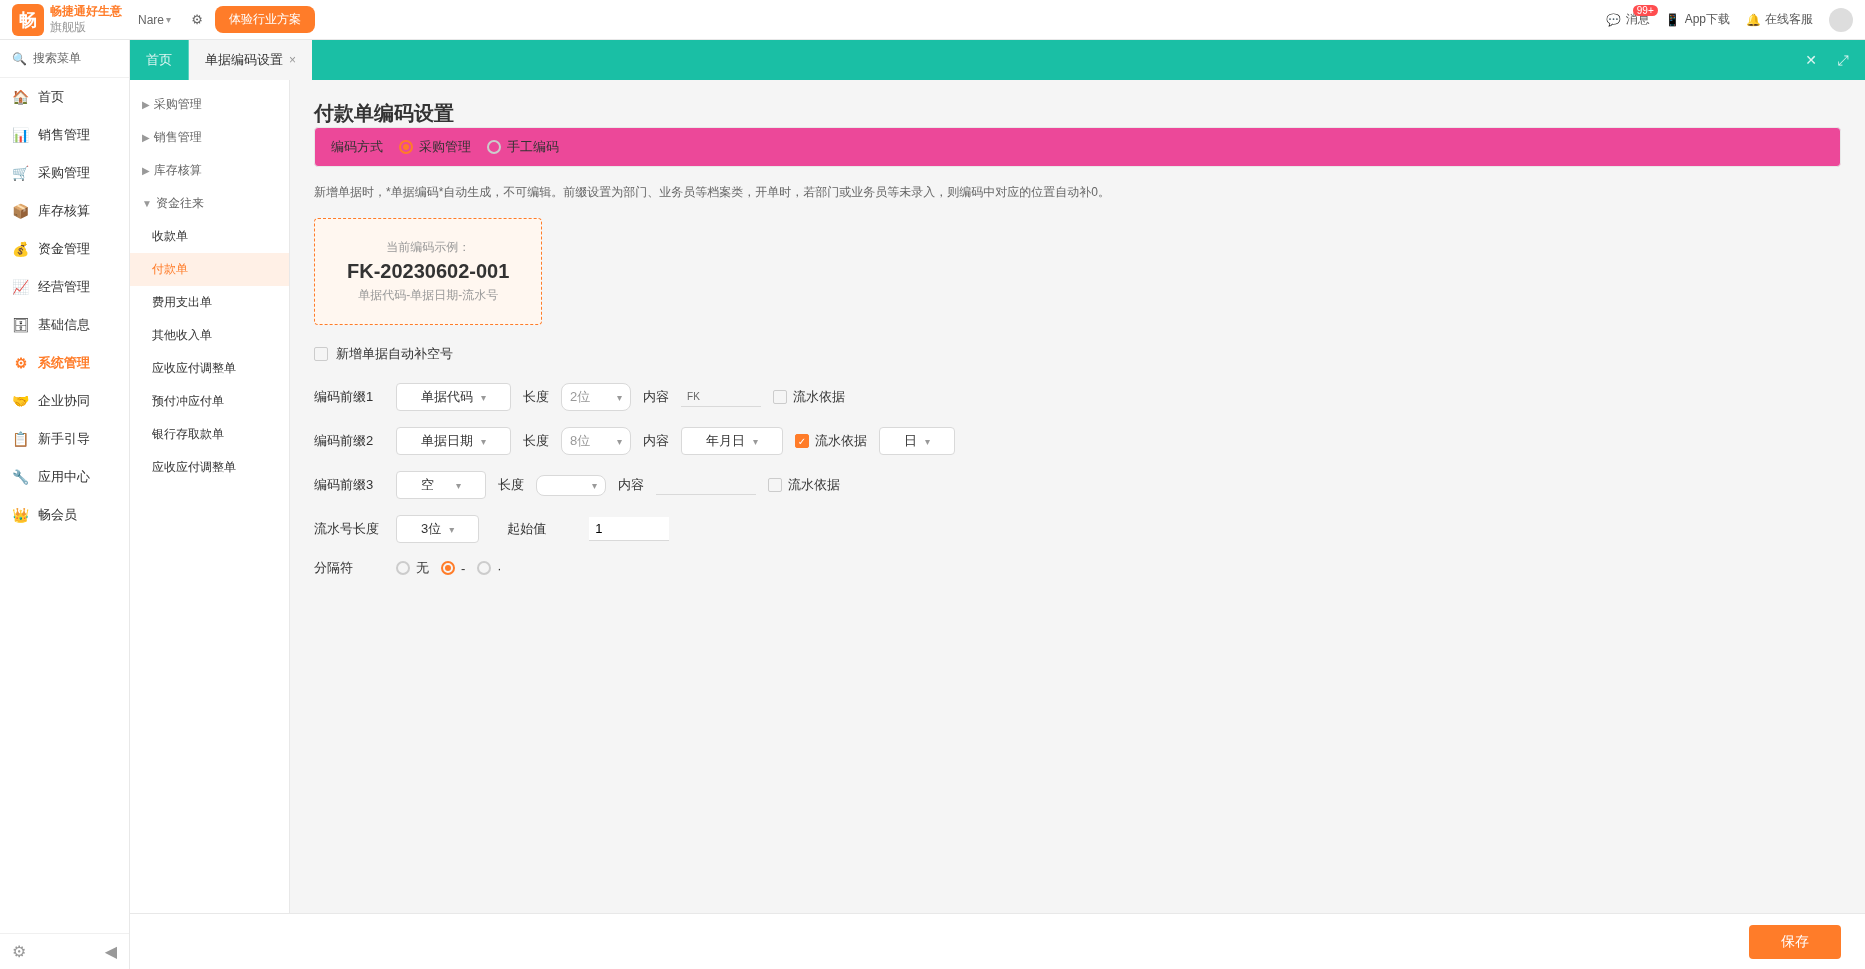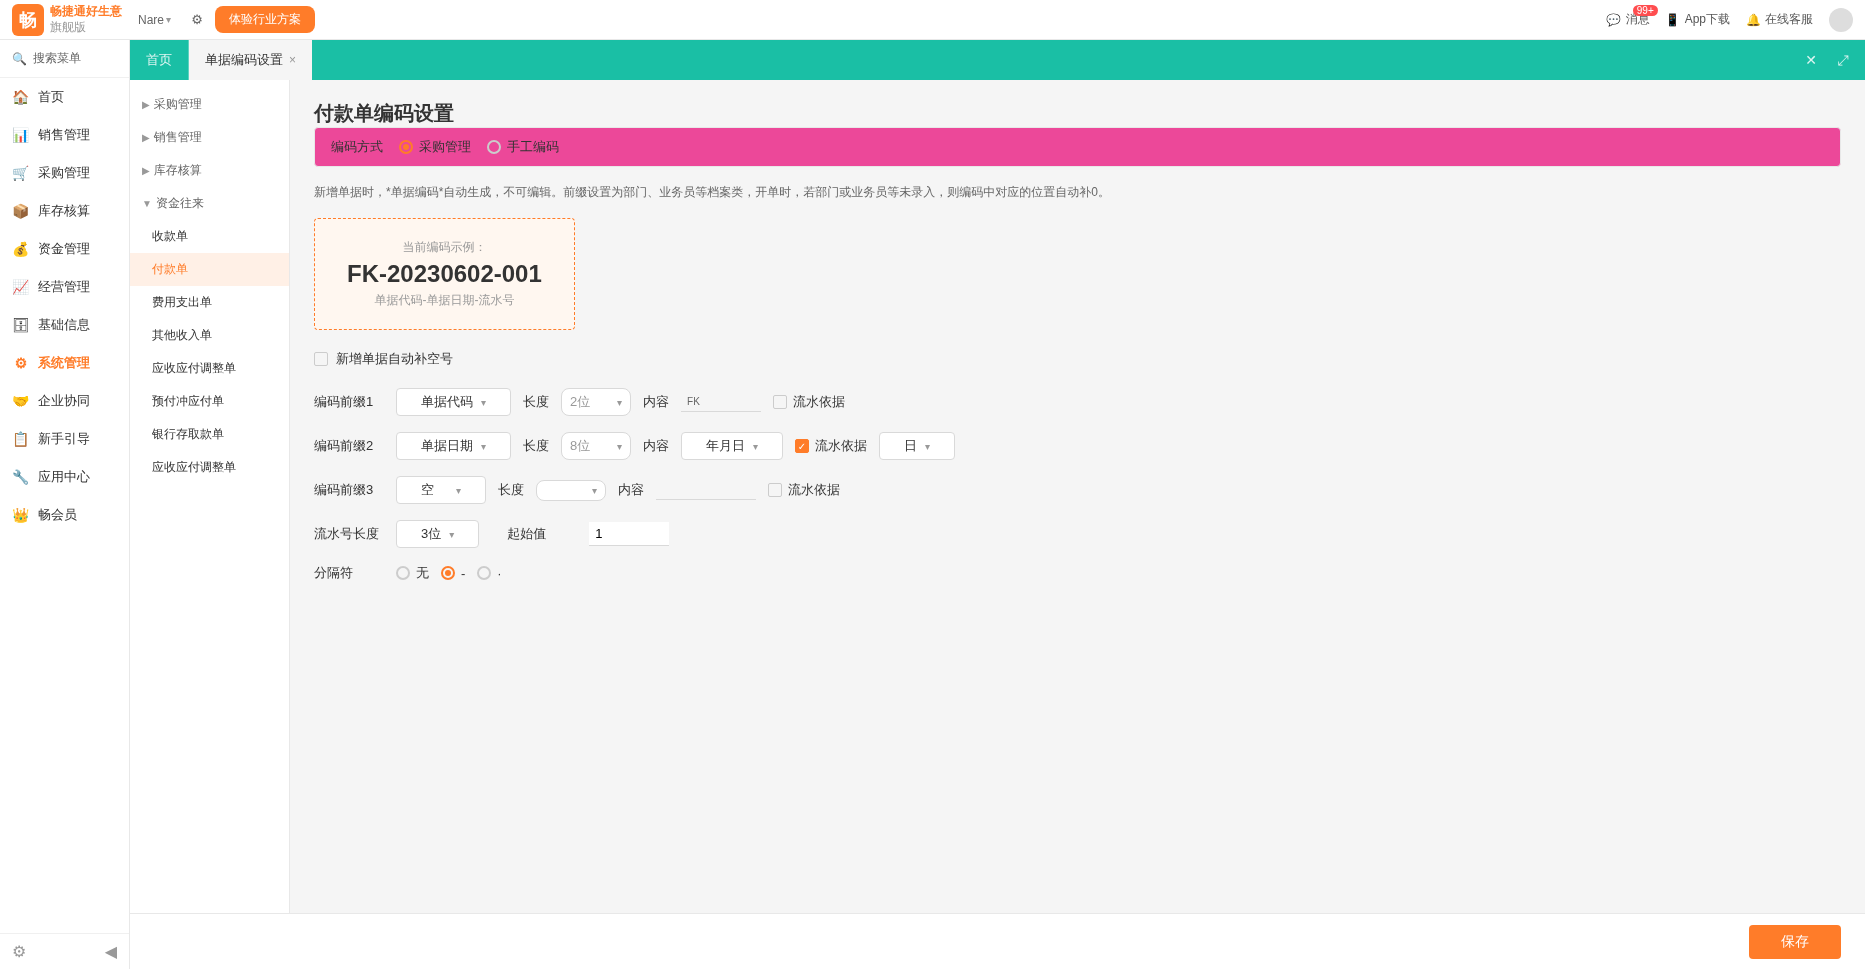--- a/index.html
+++ b/index.html
@@ -67,21 +67,21 @@
     .radio-circle { width: 14px; height: 14px; border-radius: 50%; border: 2px solid #ccc; display: flex; align-items: center; justify-content: center; }
     .radio-circle.checked { border-color: #ff7c29; }
     .radio-circle.checked::after { content: ''; width: 6px; height: 6px; background: #ff7c29; border-radius: 50%; }
 
     
     .info-text { font-size: 12px; color: #666; margin-bottom: 16px; line-height: 1.6; }
 
     
     .example-box { background: #fff7f0; border: 1px dashed #ff7c29; border-radius: 4px; padding: 20px 32px; display: inline-flex; flex-direction: column; align-items: center; margin-bottom: 20px; }
     .example-label { font-size: 12px; color: #999; margin-bottom: 4px; }
-    .example-code { font-size: 24px; font-weight: bold; color: #333; }
+    .example-code { font-size: 20px; font-weight: bold; color: #333; }
     .example-desc { font-size: 12px; color: #999; margin-top: 4px; }
 
     
     .autofill-row { display: flex; align-items: center; gap: 8px; margin-bottom: 20px; font-size: 13px; color: #333; }
     .checkbox-box { width: 14px; height: 14px; border: 1px solid #ccc; border-radius: 2px; display: flex; align-items: center; justify-content: center; cursor: pointer; }
     .checkbox-box.checked { background: #ff7c29; border-color: #ff7c29; color: white; font-size: 10px; }
 
     
     .form-row { display: flex; align-items: center; gap: 12px; margin-bottom: 16px; flex-wrap: wrap; }
     .form-label { font-size: 13px; color: #333; min-width: 70px; }

